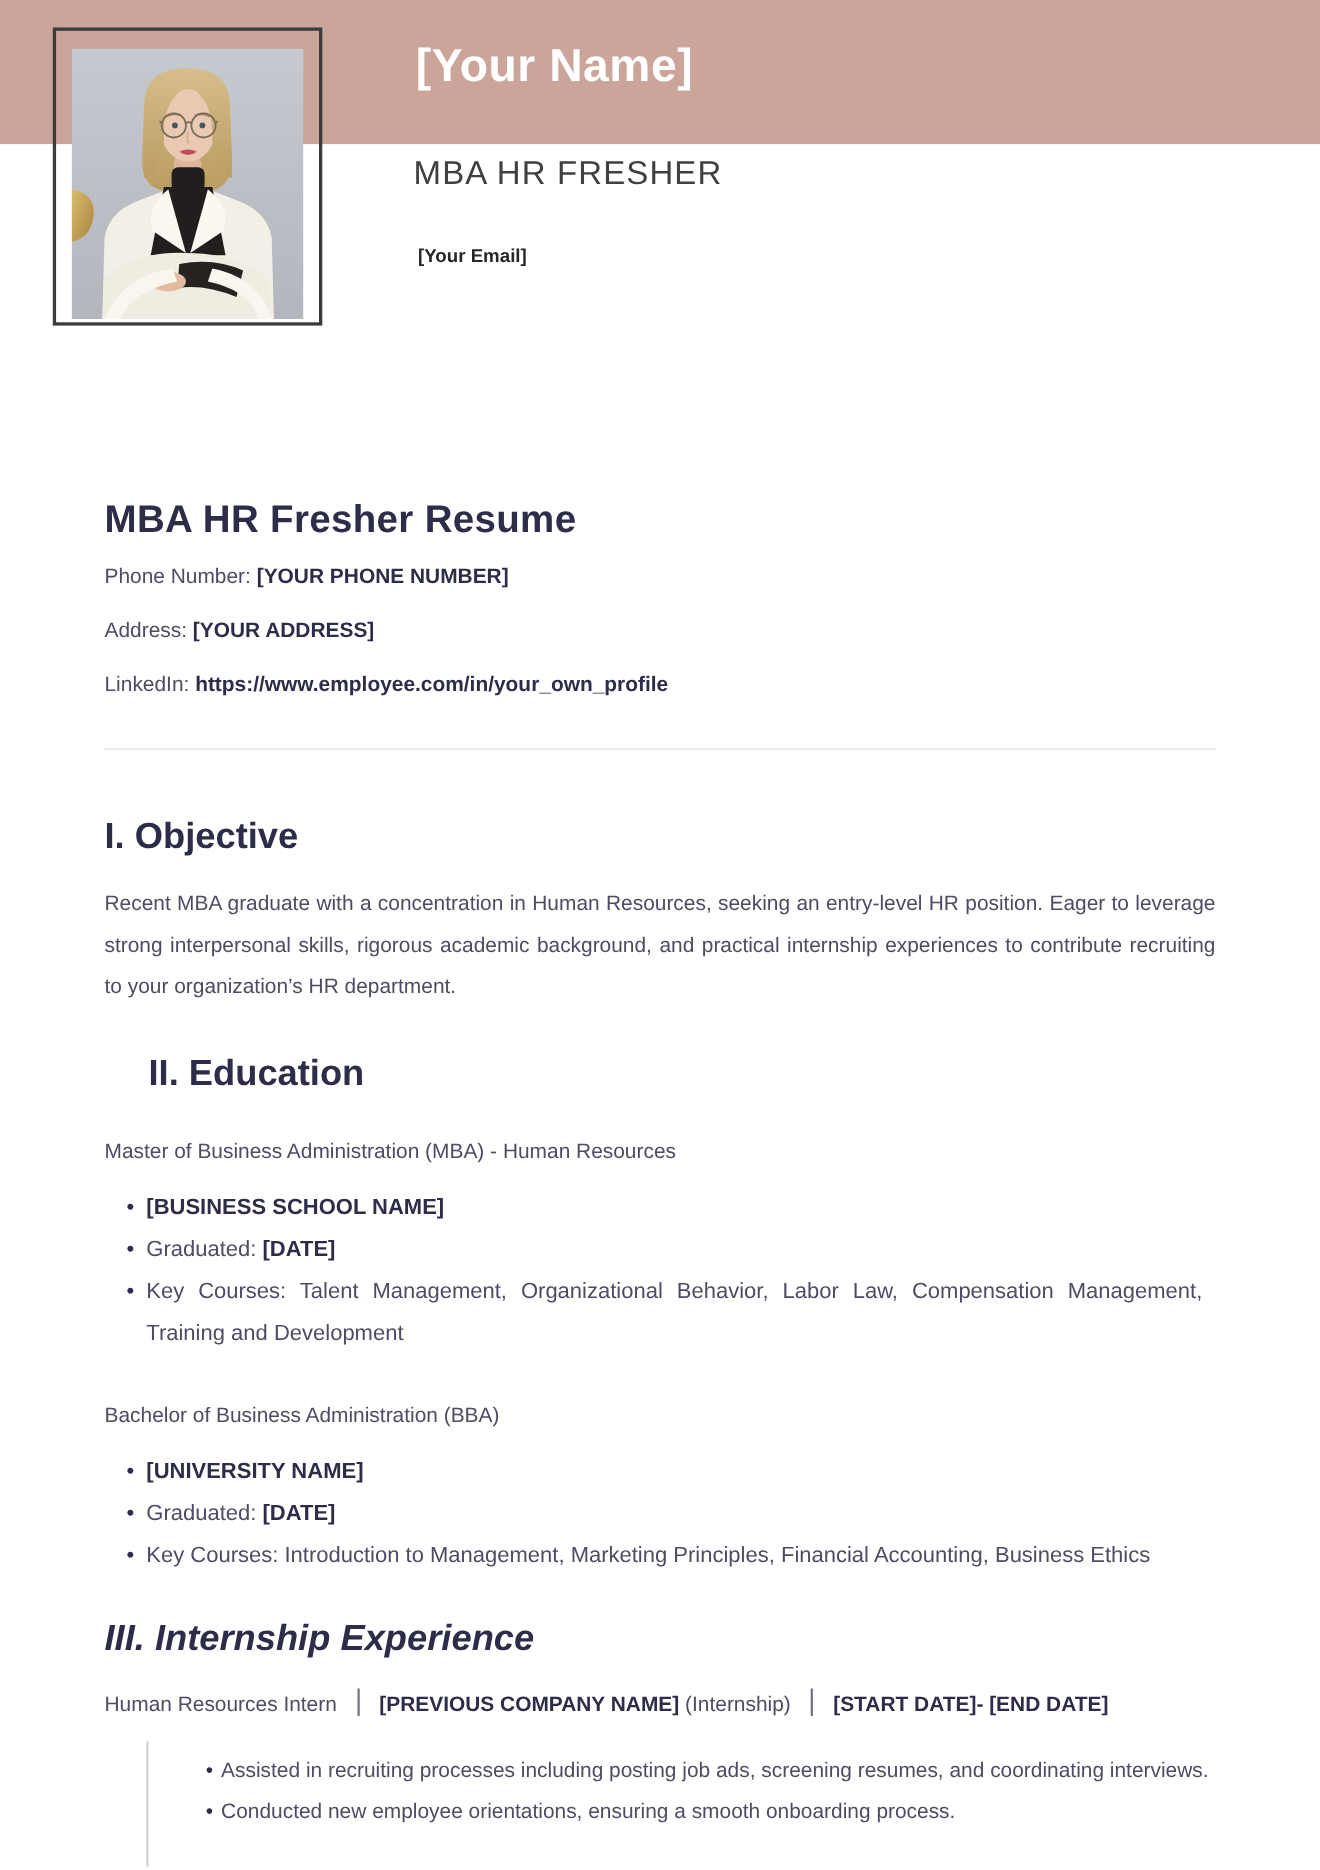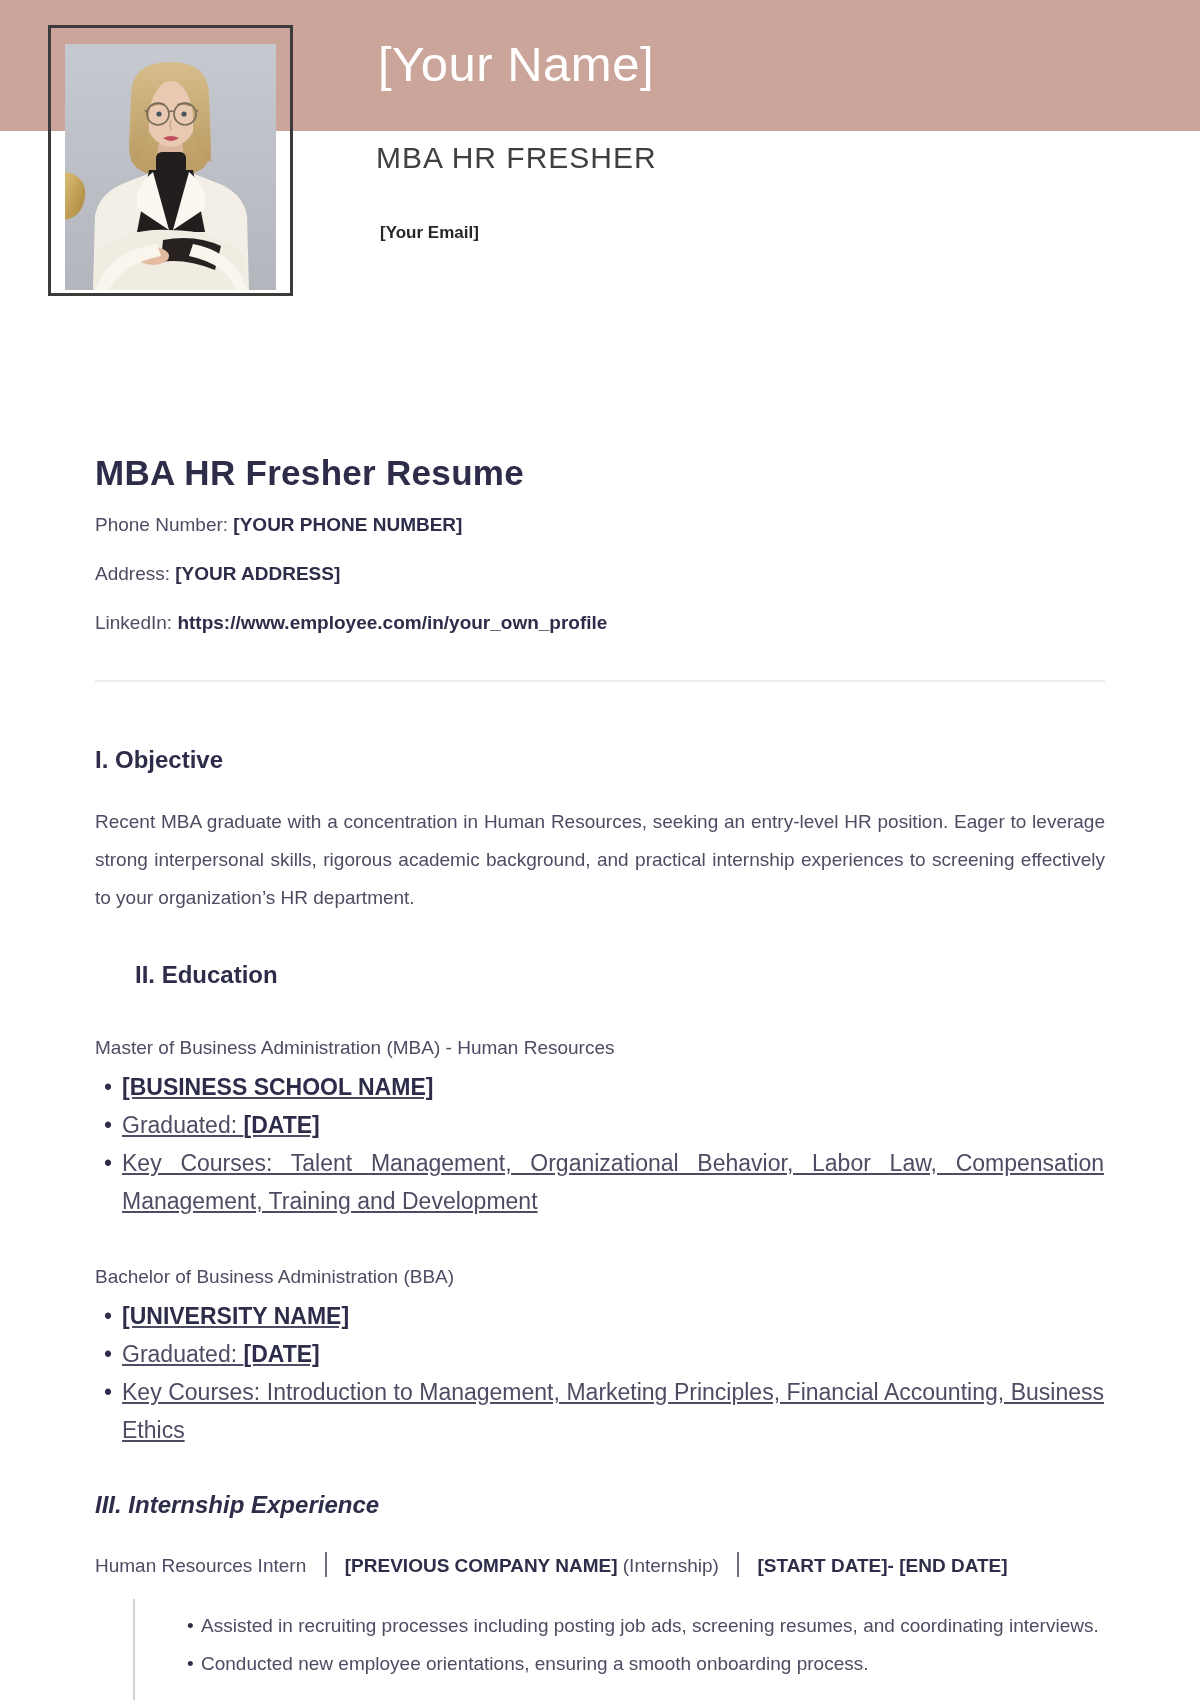--- a/index.html
+++ b/index.html
@@ -13,21 +13,21 @@
   }
   *{box-sizing:border-box;}
   html,body{margin:0;padding:0;background:#fff;}
   .page{
     position:relative;width:1200px;height:1700px;overflow:hidden;background:#fff;
     font-family:"Liberation Sans","DejaVu Sans",sans-serif;color:var(--body-color);
   }
   
   .band{height:131px;background:var(--band-color);}
   .name{
-    position:absolute;left:378px;top:36px;font-size:49px;font-weight:400;
+    position:absolute;left:378px;top:36px;font-size:42px;font-weight:700;
     color:#ffffff;letter-spacing:.5px;white-space:nowrap;
   }
   .subtitle{
     position:absolute;left:376px;top:141px;font-size:30px;color:var(--subtitle-color);
     letter-spacing:1px;white-space:nowrap;
   }
   .email{
     position:absolute;left:380px;top:223px;font-size:17px;font-weight:600;color:#262626;
   }
   .photo-frame{
@@ -39,27 +39,27 @@
   
   .content{position:relative;margin:0 95px;width:1010px;}
   .doc-title{
     margin:0 0 20px;padding-top:322px;text-align:left;
     font-size:35px;font-weight:700;color:var(--heading-color);letter-spacing:.3px;
   }
   .contact-line{margin:0 0 26px;font-size:19px;line-height:23px;color:var(--body-color);}
   .contact-line strong{color:var(--bold-color);font-weight:700;}
   .divider{border:none;border-top:2px solid var(--divider-color);margin:46px 0 0;}
   h2.section-heading{
-    margin:62px 0 0;font-size:24px;line-height:32px;font-weight:700;color:var(--heading-color);
+    margin:62px 0 0;font-size:33px;line-height:32px;font-weight:700;color:var(--heading-color);
   }
   h2.edu-heading{margin-top:42px;margin-left:40px;}
   h2.intern-heading{margin-top:40px;font-style:italic;}
   .body-text{margin:27px 0 0;font-size:19px;line-height:38px;text-align:justify;color:var(--body-color);}
   .degree{margin:38px 0 0;font-size:19px;line-height:38px;color:var(--body-color);}
-  ul.edu{margin:1px;padding:0;list-style:none;font-size:23px;line-height:38px;color:var(--body-color);text-decoration:underline;}
+  ul.edu{margin:12px;padding:0;list-style:none;font-size:20px;line-height:38px;color:var(--body-color);}
   ul.edu li{position:relative;padding-left:26px;}
   ul.edu li::before{content:"\2022";position:absolute;left:8px;color:var(--heading-color);}
   ul.edu li strong, .meta strong{color:var(--bold-color);font-weight:700;}
   .just{text-align:justify;}
   .meta{margin:25px 0 0;font-size:19px;line-height:40px;text-align:justify;color:var(--body-color);}
   .sep{
     display:inline-block;width:0;height:25px;border-left:2px solid #70707f;
     vertical-align:-5px;margin:0 13px;
   }
   blockquote.exp{
@@ -149,21 +149,21 @@
     <p class="contact-line"><span>Phone Number:</span>
       <strong>[YOUR PHONE NUMBER]</strong></p>
     <p class="contact-line"><span>Address:</span>
       <strong>[YOUR ADDRESS]</strong></p>
     <p class="contact-line"><span>LinkedIn:</span>
       <strong>https://www.employee.com/in/your_own_profile</strong></p>
 
     <hr class="divider">
 
     <h2 class="section-heading">I. Objective</h2>
-    <p class="body-text">Recent MBA graduate with a concentration in Human Resources, seeking an entry-level HR position. Eager to leverage strong interpersonal skills, rigorous academic background, and practical internship experiences to screening effectively to your organization’s HR department.</p>
+    <p class="body-text">Recent MBA graduate with a concentration in Human Resources, seeking an entry-level HR position. Eager to leverage strong interpersonal skills, rigorous academic background, and practical internship experiences to contribute recruiting to your organization’s HR department.</p>
 
     <h2 class="section-heading edu-heading">II. Education</h2>
 
     <p class="degree">Master of Business Administration (MBA) - Human Resources</p>
     <ul class="edu">
       <li><strong>[BUSINESS SCHOOL NAME]</strong></li>
       <li><span>Graduated: </span><strong>[DATE]</strong></li>
       <li class="just">Key Courses: Talent Management, Organizational Behavior, Labor Law, Compensation Management, Training and Development</li>
     </ul>
 

